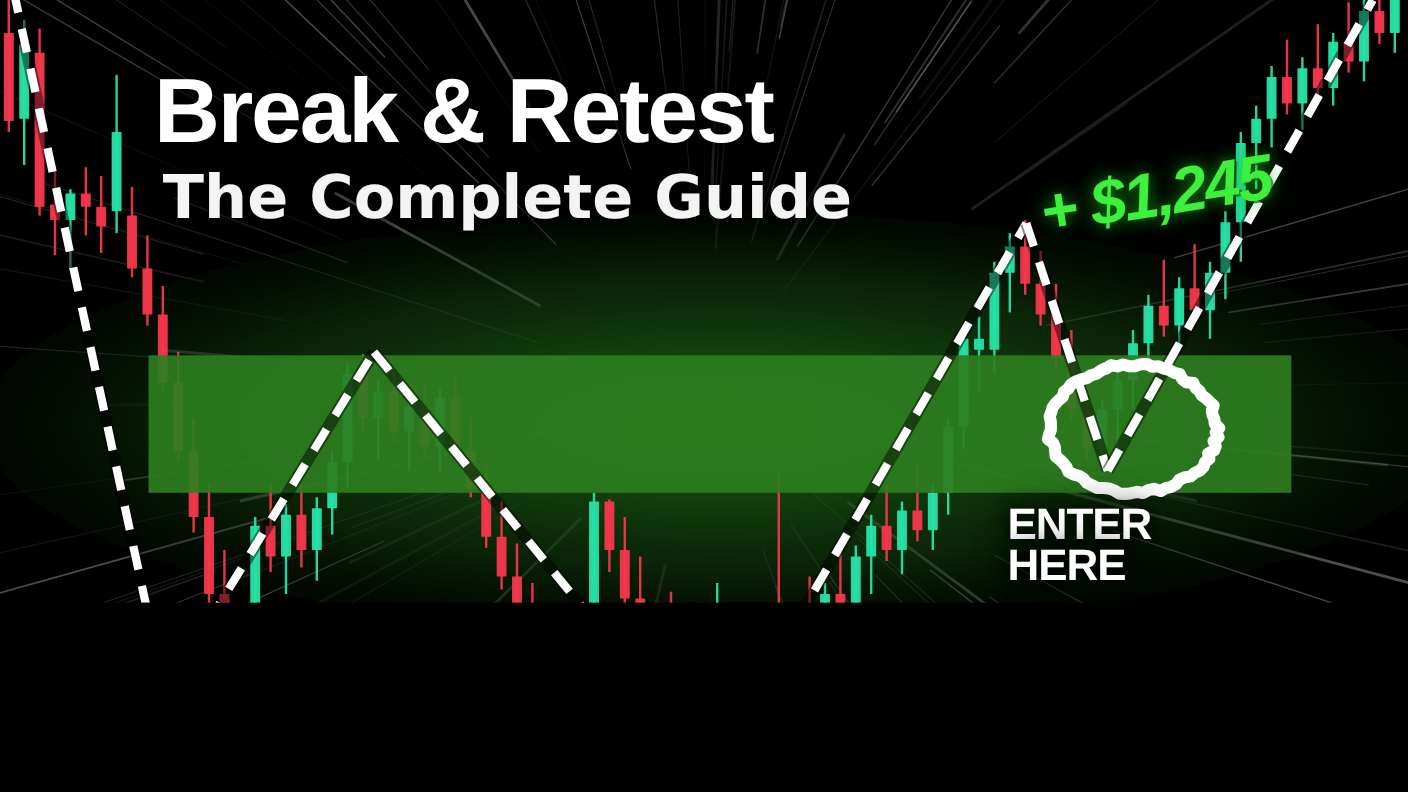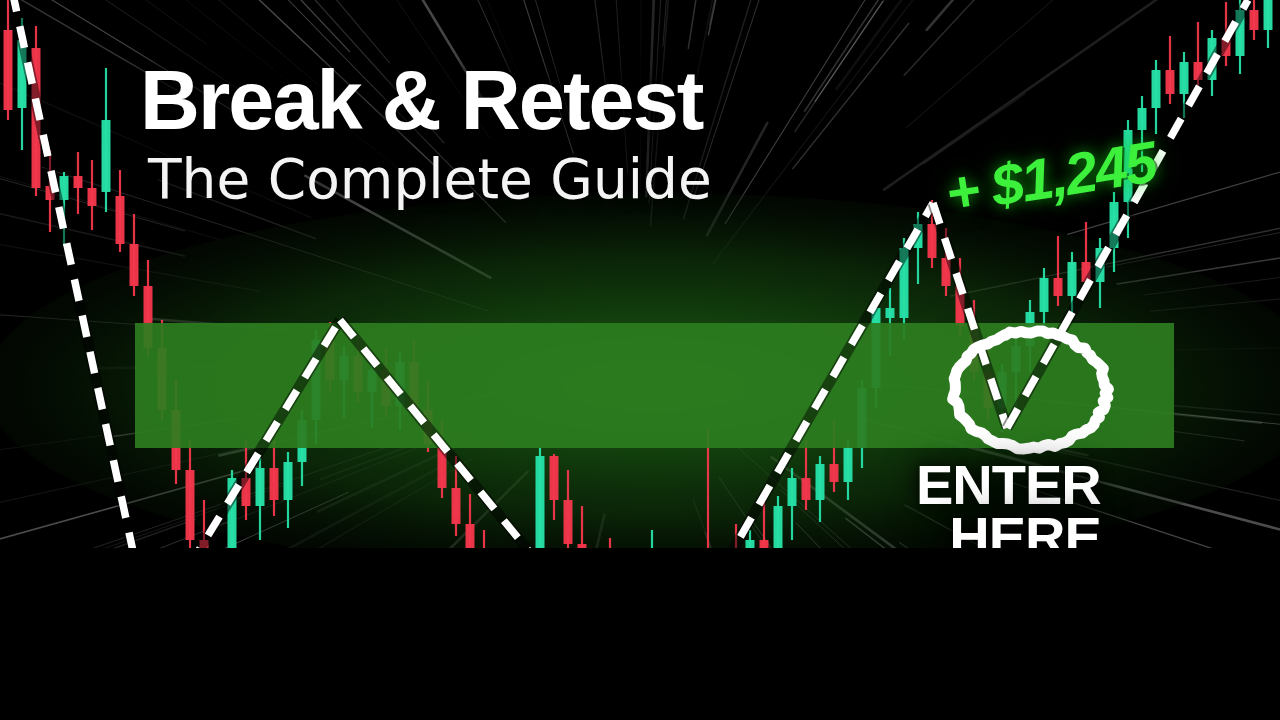--- a/index.html
+++ b/index.html
@@ -22,21 +22,21 @@
     font-size:83px;
     line-height:0.95;
     letter-spacing:-2.0px;
     color:#ffffff;
     margin:0;
     white-space:nowrap;
     text-shadow:0 0 18px rgba(0,0,0,.95),0 0 40px rgba(0,0,0,.8);
   }
   #sub-title{
     font-family:"DejaVu Sans",sans-serif;
-    font-weight:400;
+    font-weight:700;
     font-size:55px;
     letter-spacing:0px;
     color:#f4f4f4;
     margin:6px 0 0 8px;
     white-space:nowrap;
     text-shadow:0 0 16px rgba(0,0,0,.95);
   }
 
   #profit{
     position:absolute;left:946px;top:160px;
@@ -47,26 +47,25 @@
     transform:rotate(-9deg);
     transform-origin:left center;
     white-space:nowrap;
     text-shadow:0 0 14px rgba(30,220,30,.55),0 0 30px rgba(20,180,20,.35),2px 2px 0 rgba(0,0,0,.55);
   }
 
   #enter-here{
     position:absolute;left:916px;top:459px;
     font-family:"Liberation Sans",sans-serif;
     font-weight:bold;
-    font-size:56px;line-height:0.92;
+    font-size:40px;line-height:0.92;
     letter-spacing:-1px;
     color:#ffffff;
     white-space:pre;
     text-shadow:0 0 16px rgba(0,0,0,.95),0 0 34px rgba(0,0,0,.8);
-    text-align:right;
   }
 </style>
 </head>
 <body>
 
 <div id="stage">
 
   <svg class="layer" id="streaks" viewBox="0 0 1280 720">
       <defs>
         <linearGradient id="stg" x1="0" y1="0" x2="1" y2="0">

